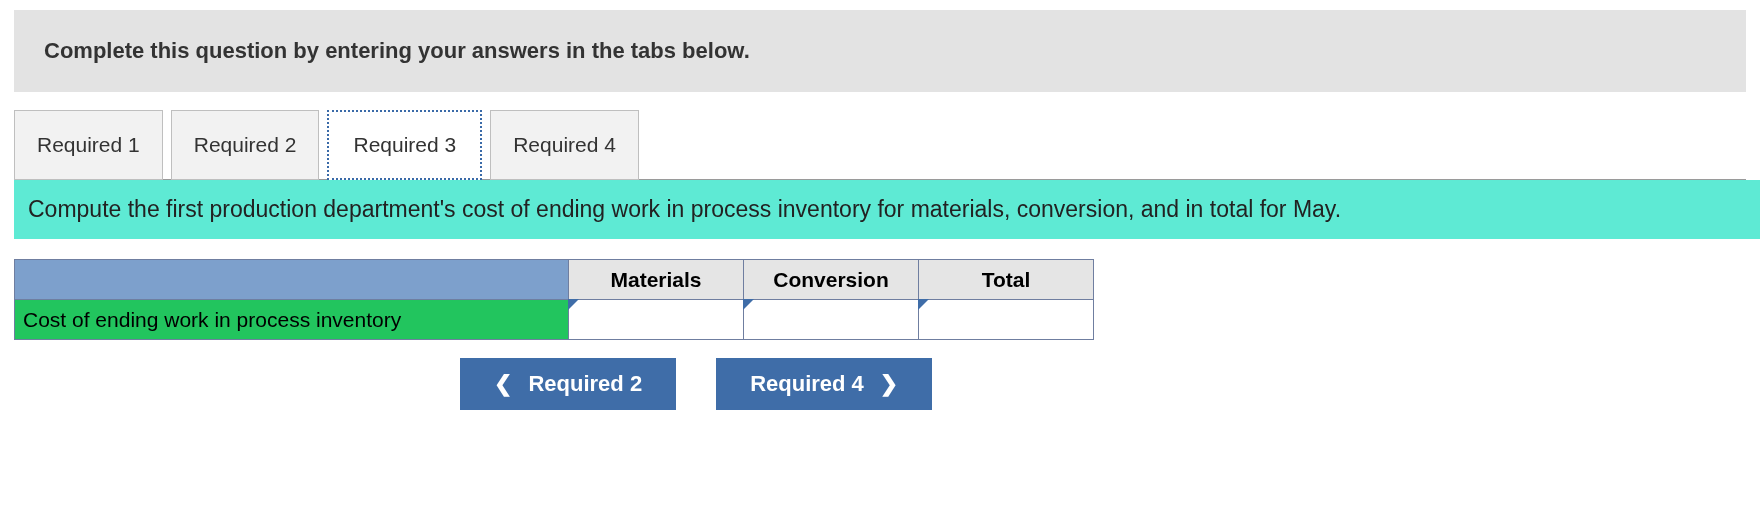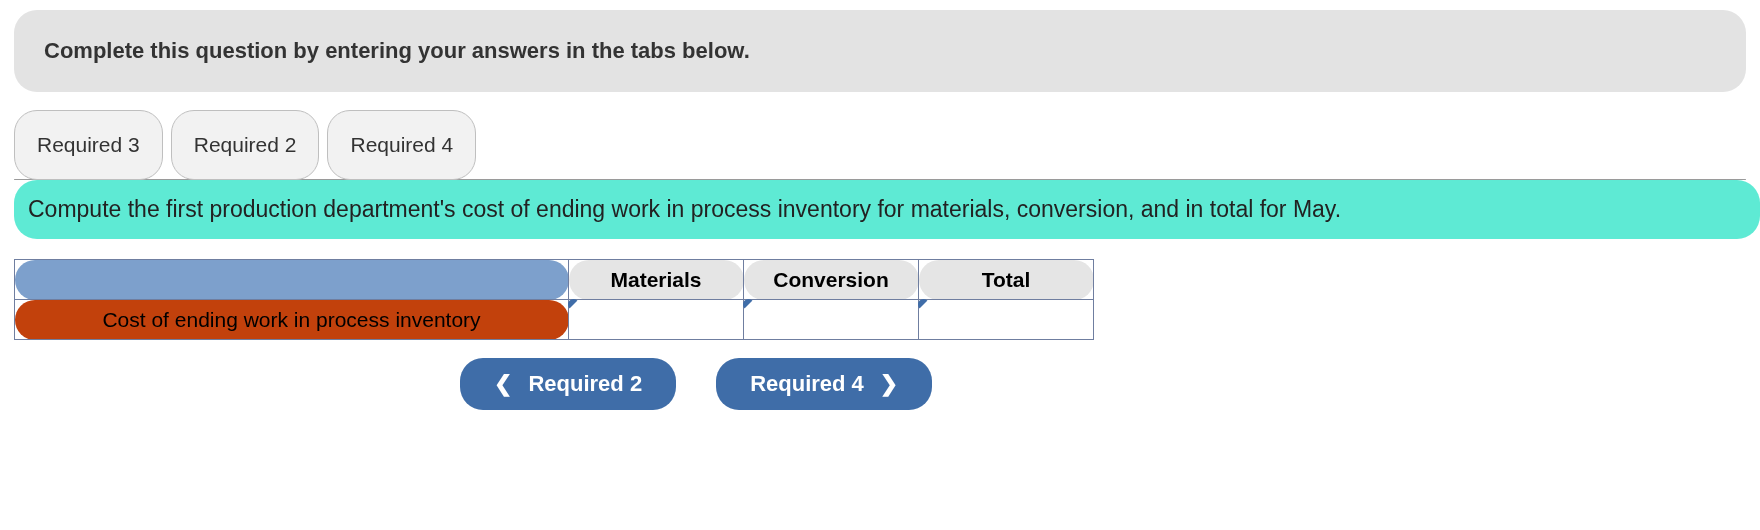--- a/index.html
+++ b/index.html
@@ -1,19 +1,18 @@
 <!DOCTYPE html>
 <html><head>
   <meta charset="utf-8">
   <style>
     * {
       box-sizing: border-box;
       margin: 0;
       padding: 0;
-      border-radius: 23px;
     }
     body {
       font-family: Verdana, Geneva, sans-serif;
       font-size: 20px;
       color: #000;
       background: #fff;
       width: 1760px;
       height: 530px;
       position: relative;
     }
@@ -80,23 +79,23 @@
     }
     table.answer th.colhead {
       background: #e5e5e5;
       font-weight: bold;
       color: #000;
       text-align: center;
       width: 175px;
       height: 40px;
     }
     table.answer td.rowlabel {
-      background: #c2410c;
+      background: #22c55e;
       padding: 6px 8px;
-      text-align: center;
+      text-align: left;
       width: 554px;
       height: 40px;
     }
     table.answer td.inputcell {
       background: #fff;
       padding: 0;
       width: 175px;
       height: 40px;
       position: relative;
     }
@@ -142,24 +141,27 @@
   </style>
 </head>
 <body>
 
 <div class="instruction-bar">
   <span class="text">Complete this question by entering your answers in the tabs below.</span>
 </div>
 
 <div class="tabs-row">
   <div class="tab">
-    <span>Required 3</span>
+    <span>Required 1</span>
   </div>
   <div class="tab">
     <span>Required 2</span>
+  </div>
+  <div class="tab active">
+    <span>Required 3</span>
   </div>
   <div class="tab">
     <span>Required 4</span>
   </div>
 </div>
 <div class="tabline"></div>
 
 <div class="prompt-box">
   <span>Compute the first production department's cost of ending work in process inventory for materials, conversion, and in total for May.</span>
 </div>

